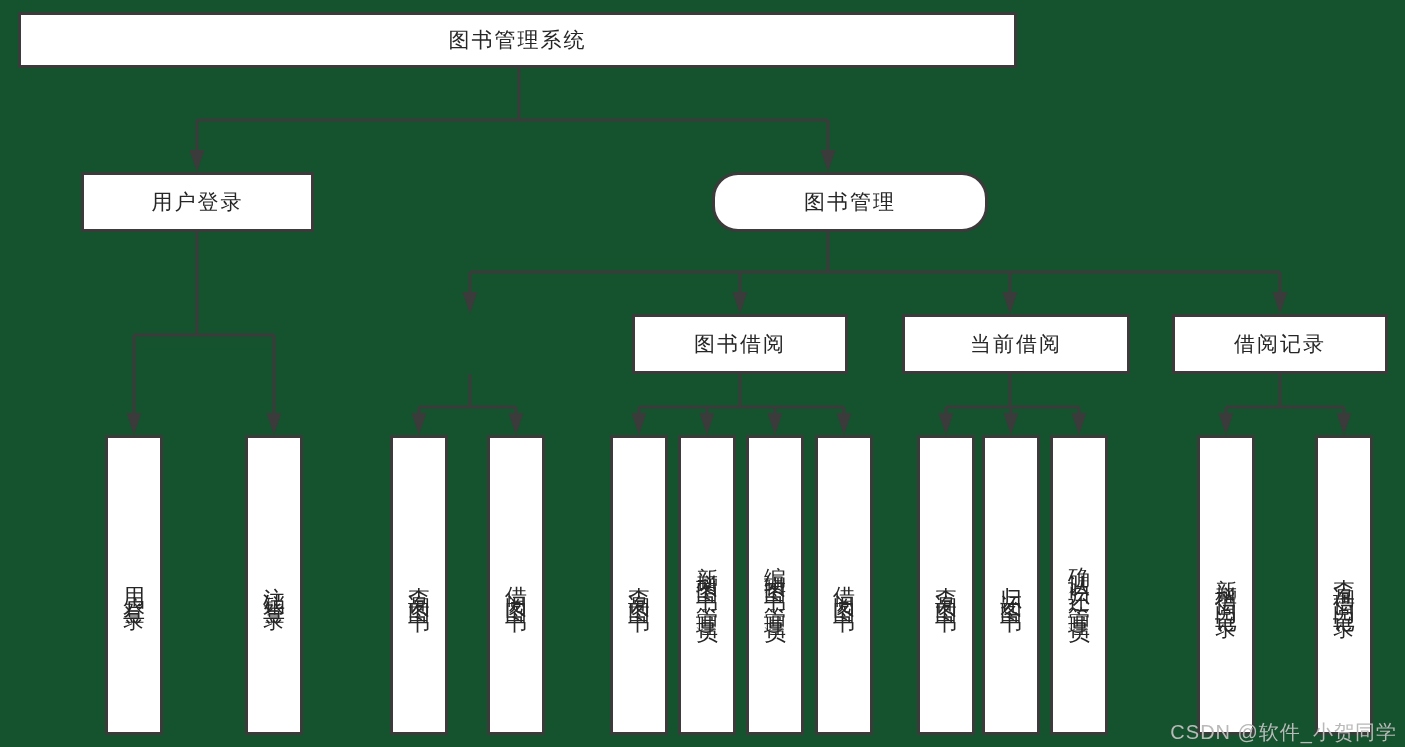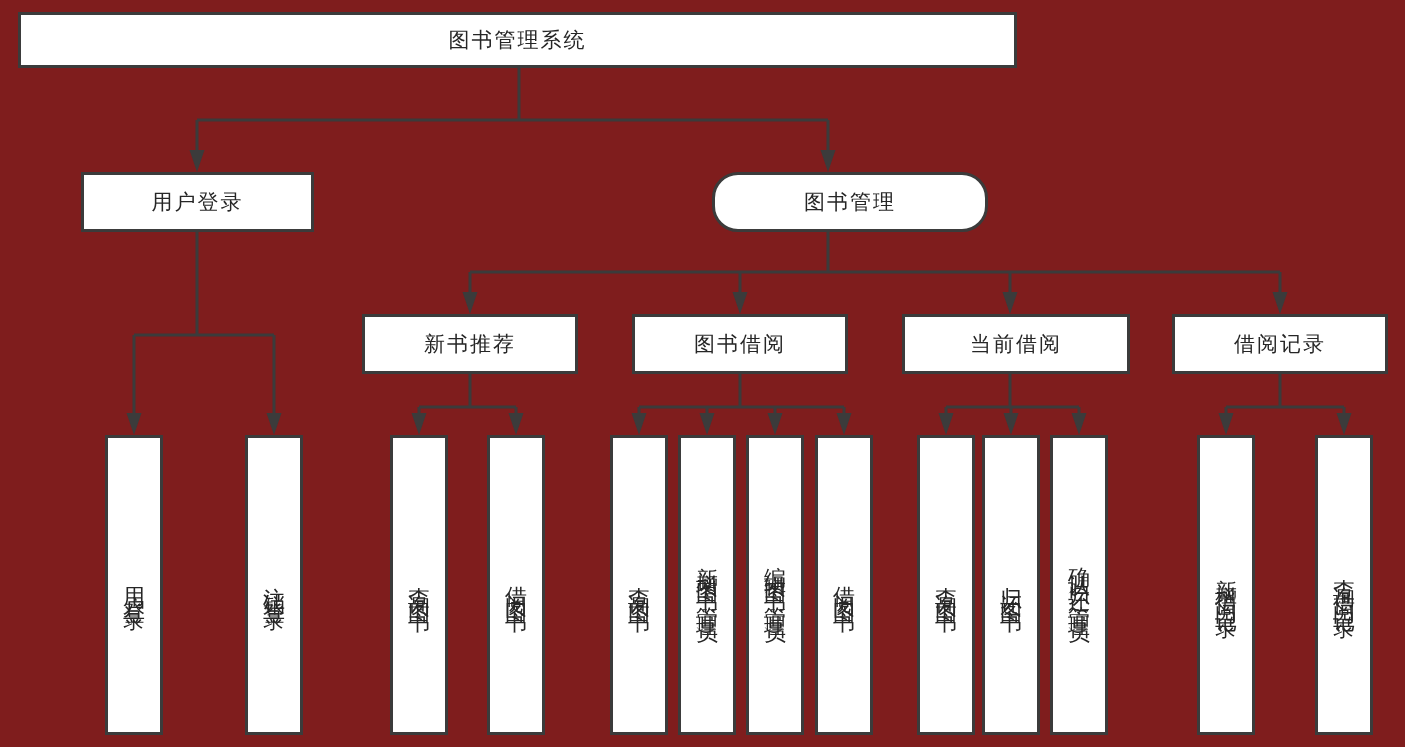--- a/index.html
+++ b/index.html
@@ -1,20 +1,20 @@
 <!DOCTYPE html>
 <html><head>
 <meta charset="utf-8">
 <style>
   html, body { margin: 0; padding: 0; background: #ffffff; }
   .canvas {
     position: relative;
     width: 1405px;
     height: 747px;
-    background: #7f1d1d;
+    background: #14532d;
     font-family: "Liberation Sans", "DejaVu Sans", sans-serif;
     overflow: hidden;
   }
   .wires {
     position: absolute;
     left: 0; top: 0;
     width: 1405px; height: 747px;
   }
   .box {
     position: absolute;
@@ -98,23 +98,20 @@
     <span>图书管理系统</span>
   </div>
 
   <div class="box h-box lvl" style="left:81px; top:172px; width:233px;">
     <span>用户登录</span>
   </div>
   <div class="box h-box lvl" style="left:712px; top:172px; width:276px;border-radius:26px;">
     <span>图书管理</span>
   </div>
 
-  <div class="box h-box lvl" style="left:362px; top:314px; width:216px;">
-    <span>新书推荐</span>
-  </div>
   <div class="box h-box lvl" style="left:632px; top:314px; width:216px;text-align:center;">
     <span>图书借阅</span>
   </div>
   <div class="box h-box lvl" style="left:902px; top:314px; width:228px;">
     <span>当前借阅</span>
   </div>
   <div class="box h-box lvl" style="left:1172px; top:314px; width:216px;">
     <span>借阅记录</span>
   </div>
 
@@ -155,14 +152,15 @@
     <span>确认归还（管理员）</span>
   </div>
 
   <div class="box v-box leaf" style="left:1197px;">
     <span>新增借阅记录</span>
   </div>
   <div class="box v-box leaf" style="left:1315px;">
     <span>查询借阅记录</span>
   </div>
 
+  <div class="watermark">CSDN @软件_小贺同学</div>
 
 </div>
 
 </body></html>

